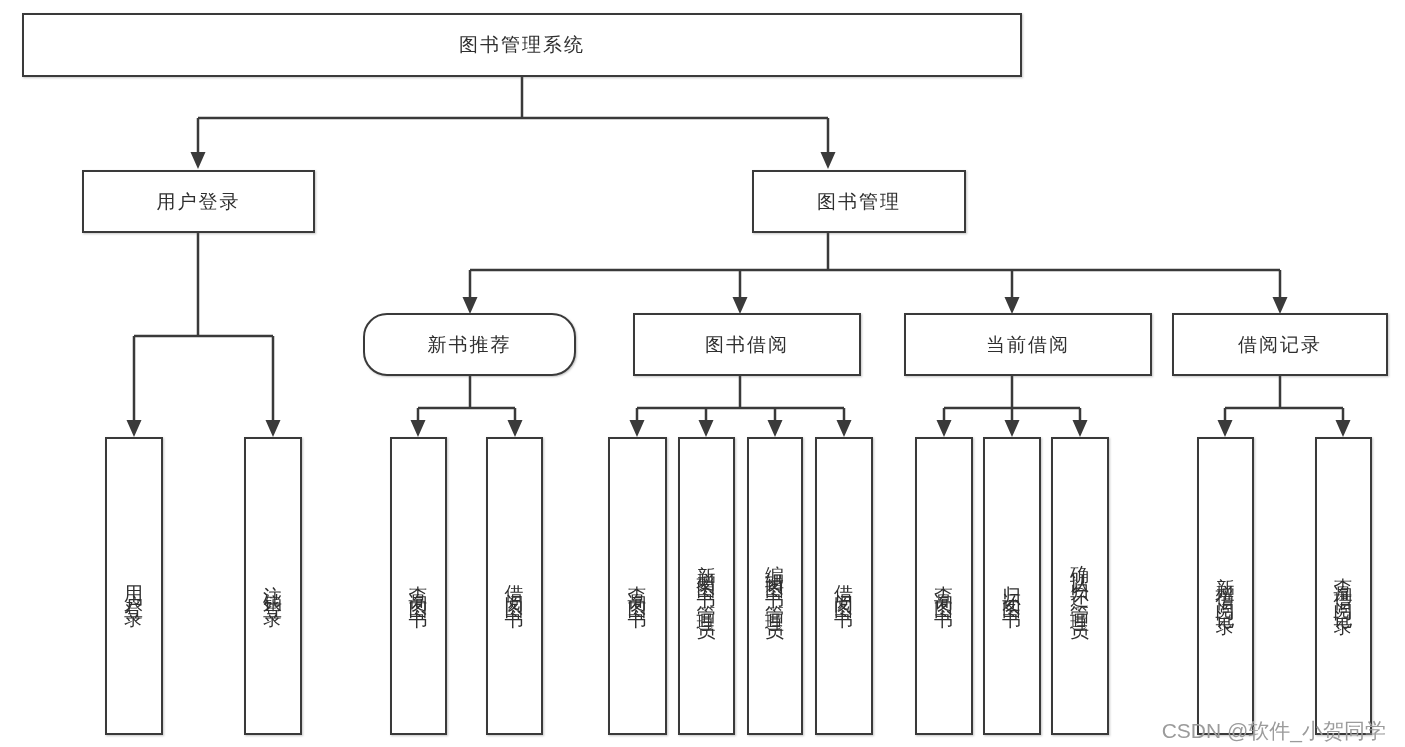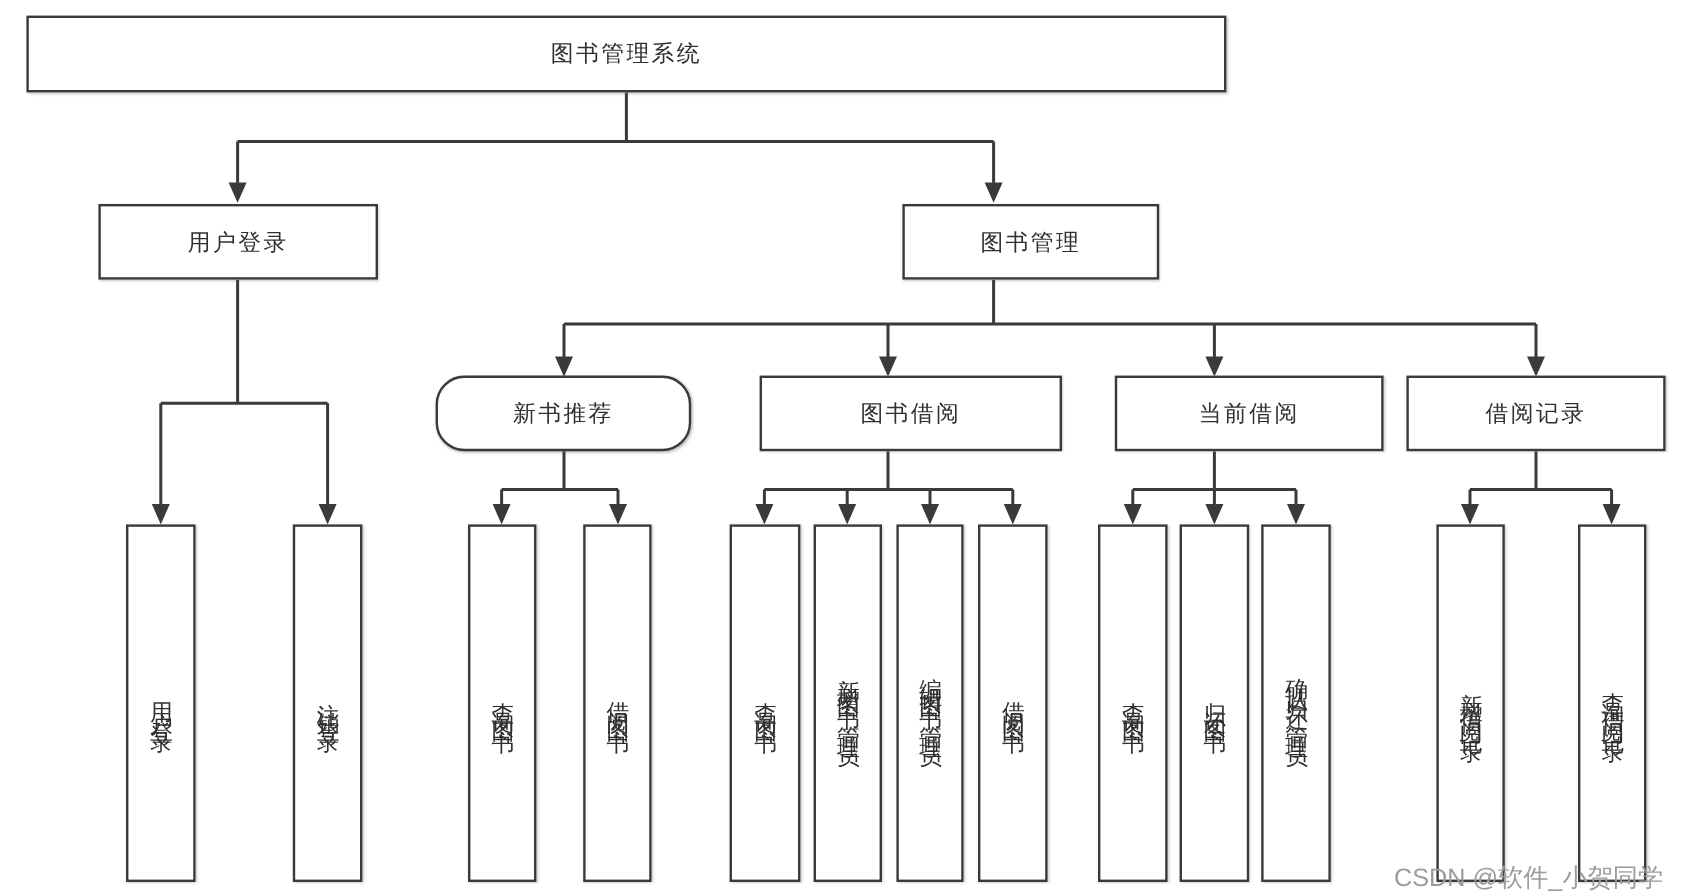--- a/index.html
+++ b/index.html
@@ -101,24 +101,24 @@
   <div class="box hlabel" style="left:82px; top:170px; width:233px; height:63px;">
     <span>用户登录</span>
   </div>
   <div class="box hlabel" style="left:712px; top:170px; width:214px; height:63px;margin-left:40px;">
     <span>图书管理</span>
   </div>
 
   <div class="box hlabel" style="left:363px; top:313px; width:213px; height:63px;border-radius:24px;">
     <span>新书推荐</span>
   </div>
-  <div class="box hlabel" style="left:633px; top:313px; width:252px; height:63px;">
+  <div class="box hlabel" style="left:633px; top:313px; width:228px; height:63px;">
     <span>图书借阅</span>
   </div>
-  <div class="box hlabel" style="left:929px; top:313px; width:224px; height:63px;">
+  <div class="box hlabel" style="left:904px; top:313px; width:248px; height:63px;">
     <span>当前借阅</span>
   </div>
   <div class="box hlabel" style="left:1172px; top:313px; width:216px; height:63px;">
     <span>借阅记录</span>
   </div>
 
   <div class="box leaf" style="left:105px; top:437px; width:58px; height:298px;">
     <span>用户登录</span>
   </div>
   <div class="box leaf" style="left:244px; top:437px; width:58px; height:298px;">

